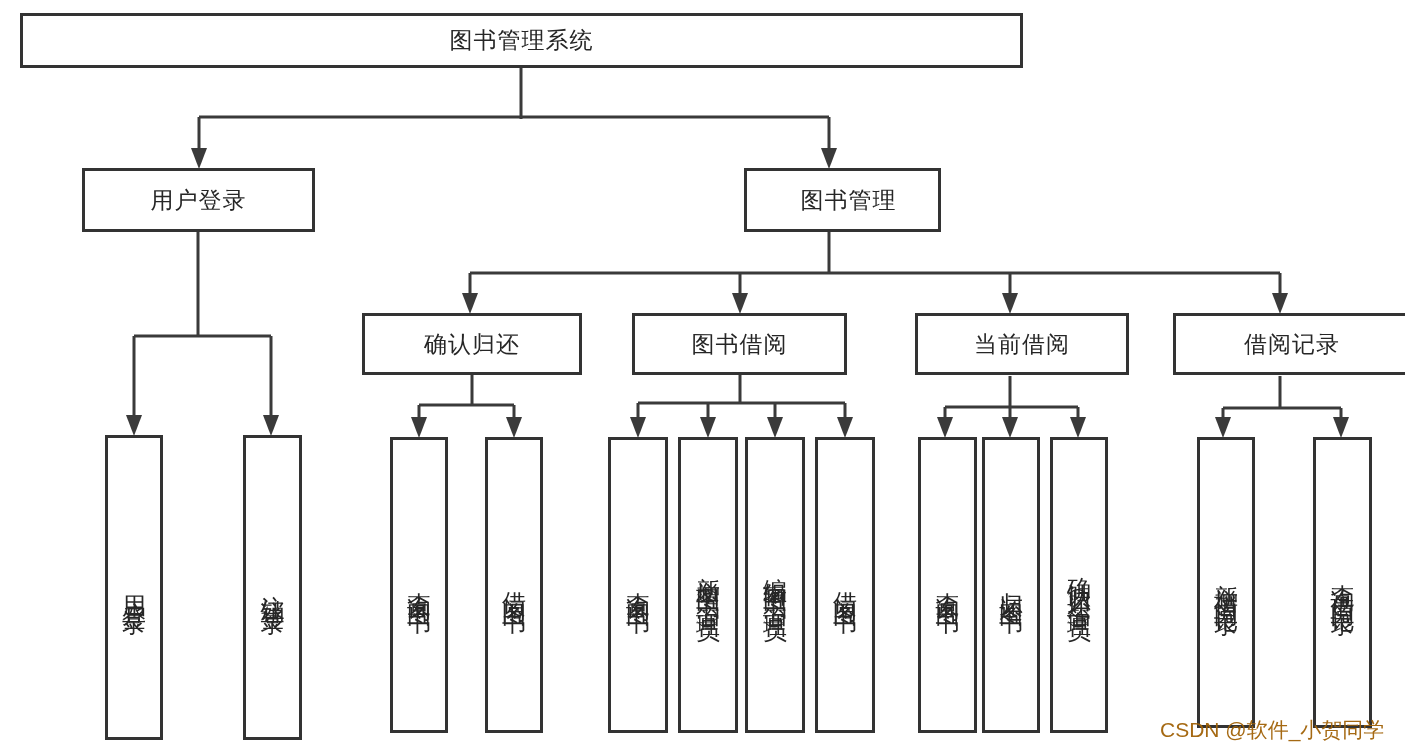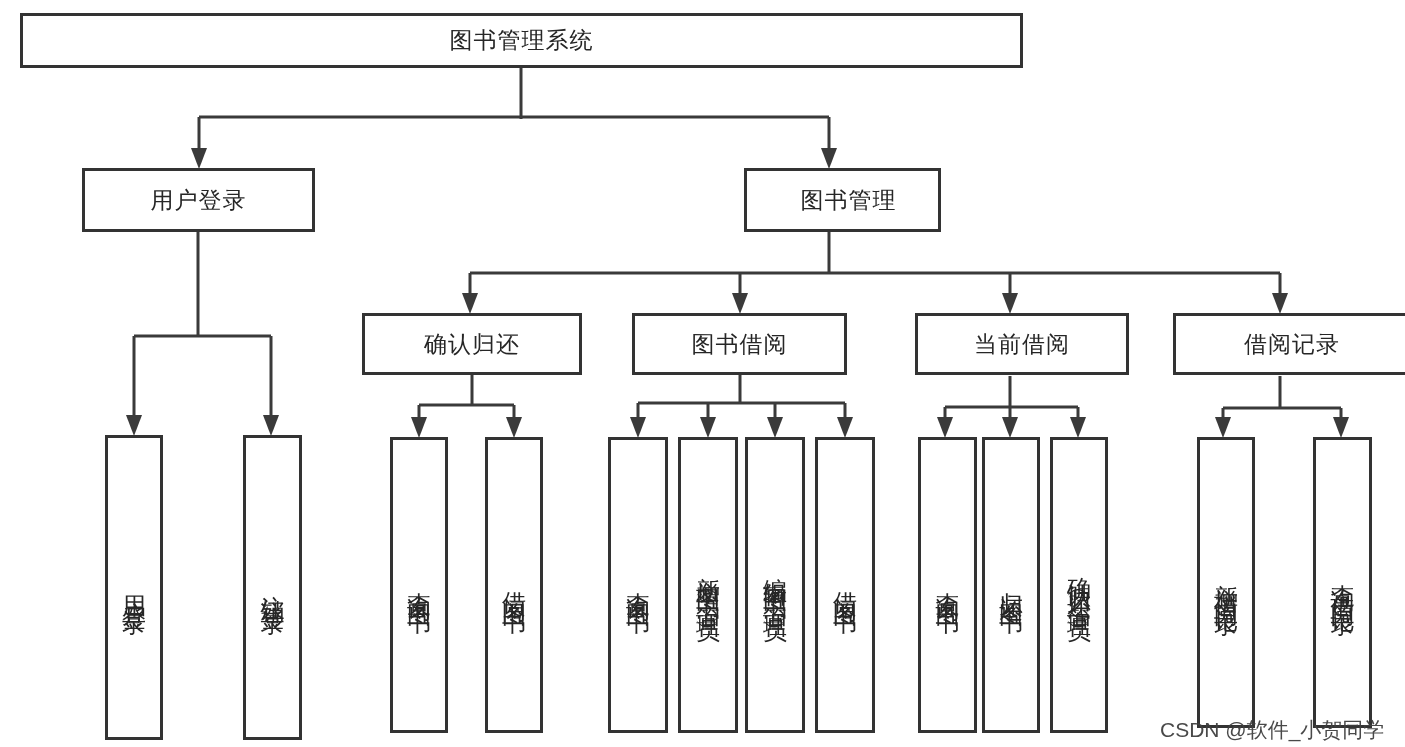--- a/index.html
+++ b/index.html
@@ -37,21 +37,21 @@
     text-orientation: mixed;
     letter-spacing: 6px;
     line-height: 1;
   }
   #watermark {
     position: absolute;
     left: 1160px;
     top: 716px;
     z-index: 3;
     font-size: 21px;
-    color: #404040;
+    color: #a16207;
     white-space: nowrap;
     opacity: 0.95;
   }
 </style>
 </head>
 <body>
 
 <div id="stage">
 
   <svg id="connectors" viewBox="0 0 1405 747" xmlns="http://www.w3.org/2000/svg" stroke="#3a3a3a" stroke-width="3" fill="#3a3a3a">

